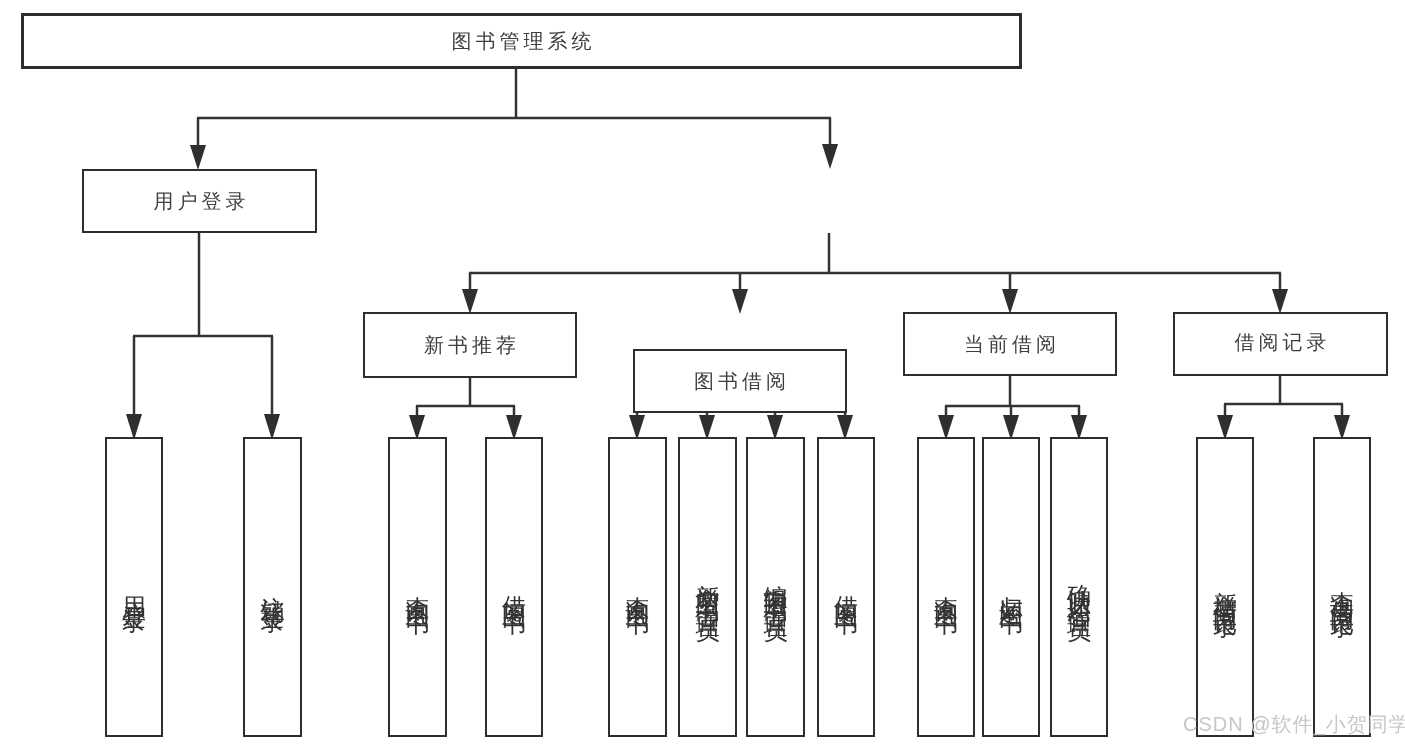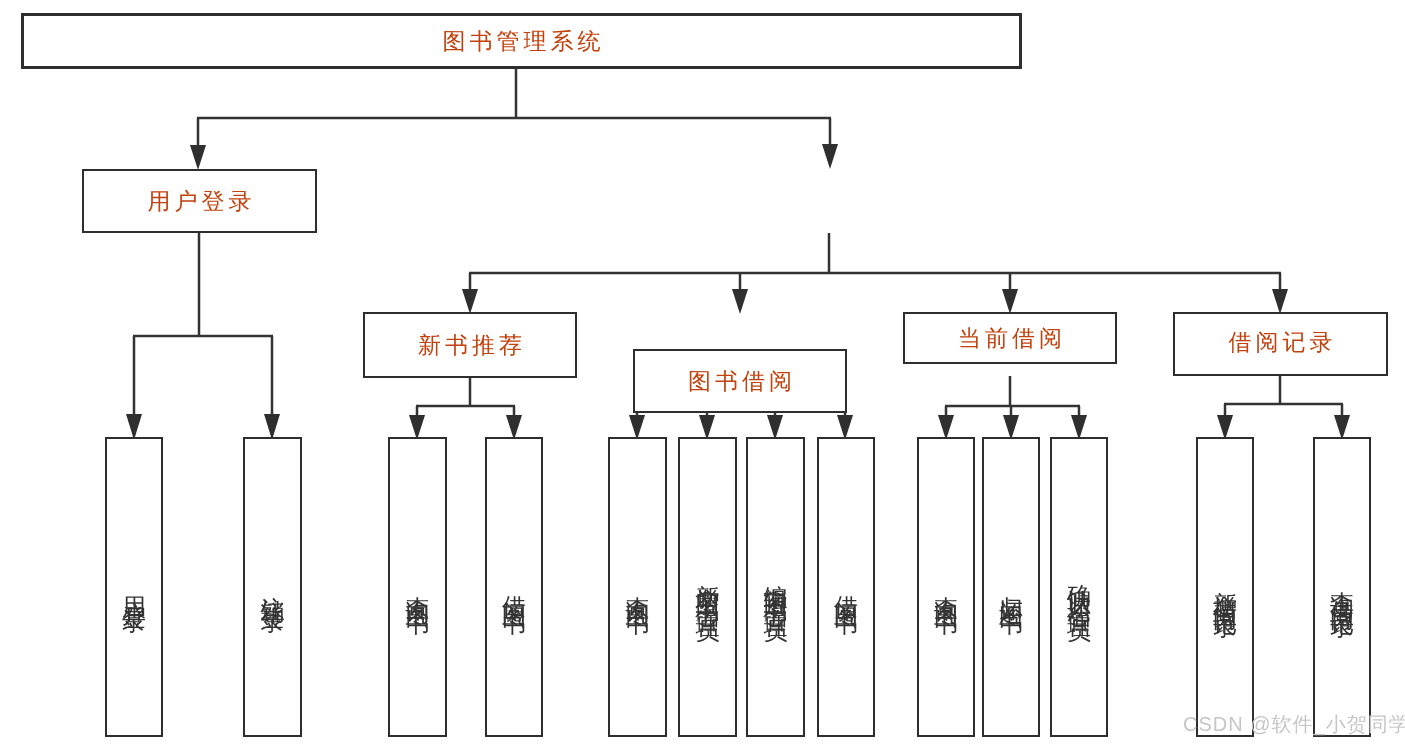--- a/index.html
+++ b/index.html
@@ -20,22 +20,22 @@
     position: absolute;
     background: #ffffff;
     border: 2.5px solid #2e2e2e;
     box-sizing: border-box;
     display: flex;
     align-items: center;
     justify-content: center;
   }
   .box.root { border-width: 3px; }
   .hlabel {
-    font-size: 23px;
-    color: #c2410c;
+    font-size: 20px;
+    color: #404040;
     letter-spacing: 4px;
     text-indent: 4px;
     white-space: nowrap;
     line-height: 1;
   }
   .vlabel {
     writing-mode: vertical-rl;
     text-orientation: mixed;
     font-size: 24px;
     color: #333333;
@@ -131,21 +131,21 @@
   <div class="box" style="left:82px; top:169px; width:235px; height:64px;">
     <span class="hlabel">用户登录</span>
   </div>
 
   <div class="box" style="left:363px; top:312px; width:214px; height:66px;">
     <span class="hlabel">新书推荐</span>
   </div>
   <div class="box" style="left:633px; top:312px; width:214px; height:64px;margin-top:37px;">
     <span class="hlabel">图书借阅</span>
   </div>
-  <div class="box" style="left:903px; top:312px; width:214px; height:52px;">
+  <div class="box" style="left:903px; top:312px; width:214px; height:64px;">
     <span class="hlabel">当前借阅</span>
   </div>
   <div class="box" style="left:1173px; top:312px; width:215px; height:64px;font-family:Liberation Mono, monospace;">
     <span class="hlabel">借阅记录</span>
   </div>
 
   <div class="box" style="left:105px; top:437px; width:58px; height:300px;">
     <span class="vlabel">用户登录</span>
   </div>
   <div class="box" style="left:243px; top:437px; width:59px; height:300px;">

